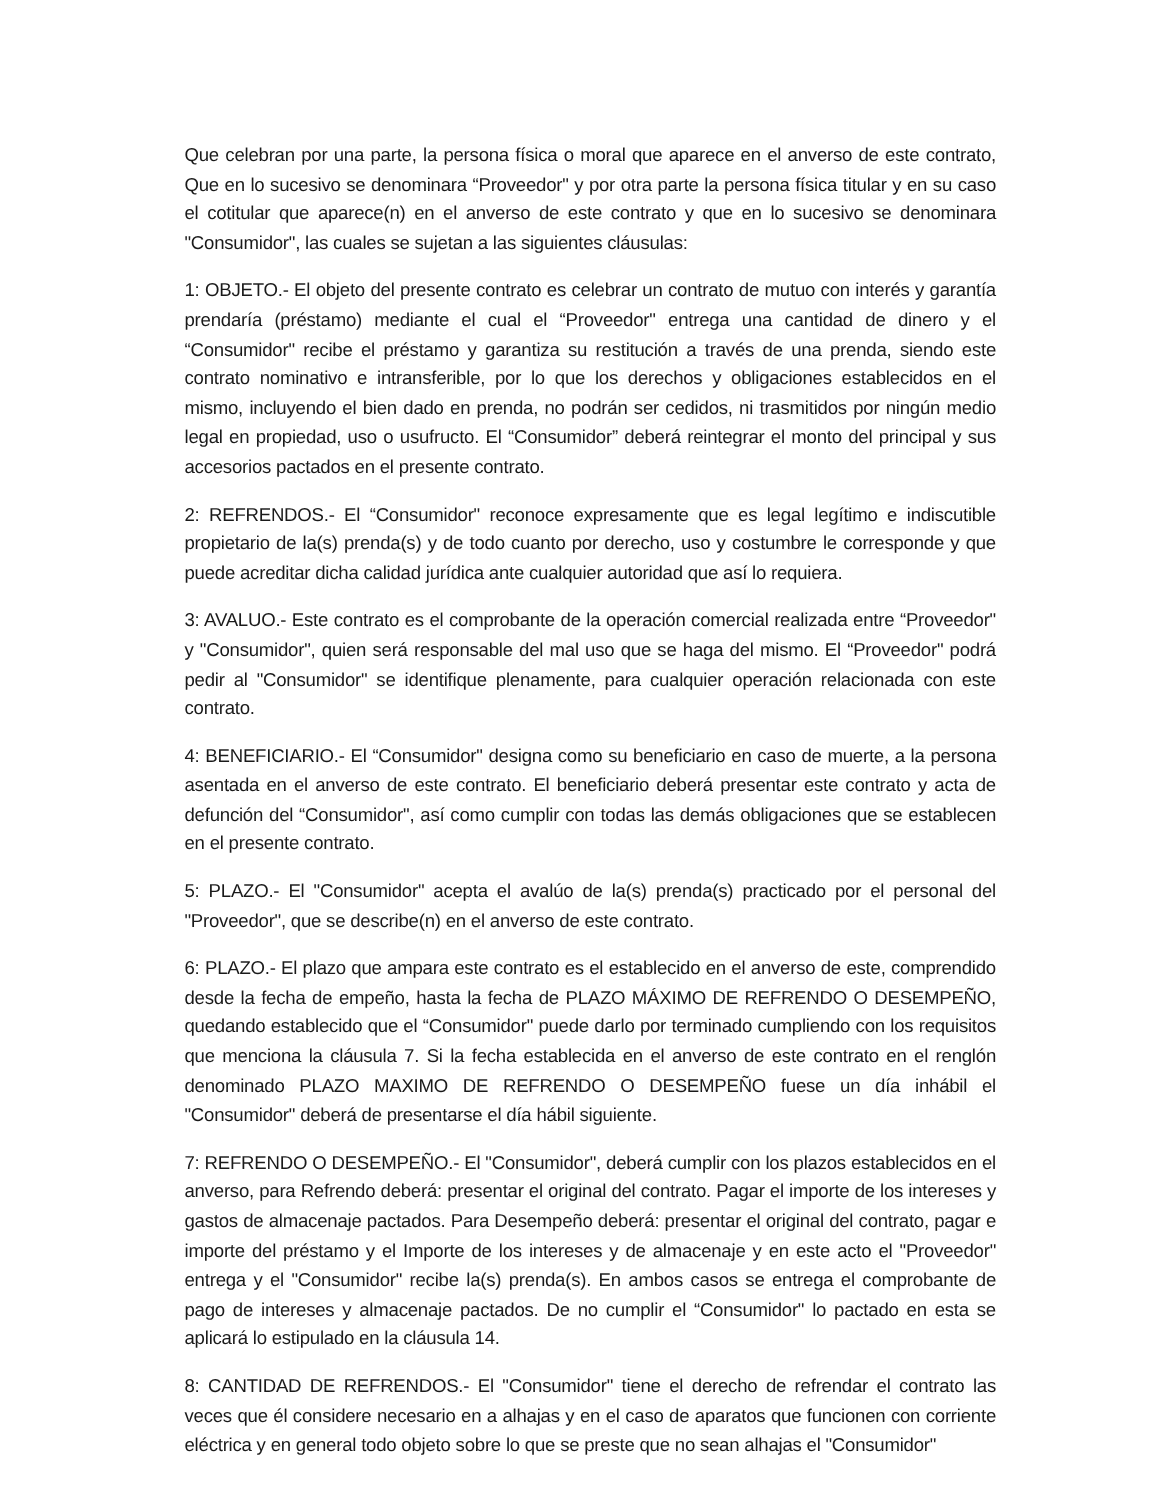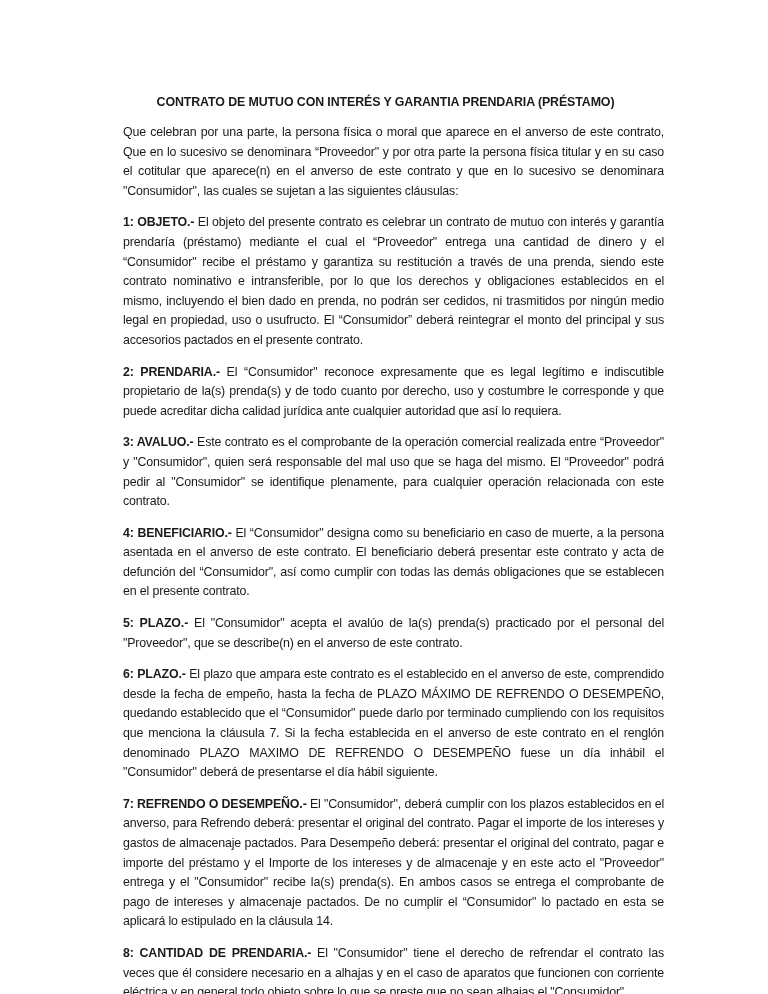--- a/index.html
+++ b/index.html
@@ -30,39 +30,38 @@
       letter-spacing: -0.1px;
     }
     .para {
       font-size: 12.4px;
       line-height: 19.6px;
       text-align: justify;
       margin: 0 0 12px 16px;
       letter-spacing: -0.15px;
     }
     .clause-head {
-      font-weight: bold;
+      font-weight: normal;
     }
   </style>
 </head>
 <body>
 
 <div class="page">
-  <div class="doc-title">CONTRATO DE MUTUO CON INTERÉS Y GARANTIA PRENDARIA (PRÉSTAMO)</div>
 
   <p class="para">Que celebran por una parte, la persona física o moral que aparece en el anverso de este contrato, Que en  lo sucesivo se denominara “Proveedor" y por otra parte la persona física titular y en su caso el cotitular que aparece(n) en el anverso de este contrato y que en lo sucesivo se denominara "Consumidor", las cuales se sujetan a las siguientes cláusulas:</p>
 
   <p class="para"><span class="clause-head">1: OBJETO.-</span><span> El objeto del presente contrato es celebrar un contrato de mutuo con interés y garantía prendaría (préstamo) mediante el cual el “Proveedor" entrega una cantidad de dinero y el “Consumidor" recibe el préstamo y garantiza su restitución a través de una prenda, siendo este contrato nominativo e intransferible, por lo que los derechos y obligaciones establecidos en el mismo, incluyendo el bien dado en prenda, no podrán ser cedidos, ni trasmitidos por ningún medio legal en propiedad, uso o usufructo. El “Consumidor” deberá reintegrar el monto del principal y sus accesorios pactados en el presente contrato.</span></p>
 
-  <p class="para"><span class="clause-head">2: PRENDARIA.-</span><span> El “Consumidor" reconoce expresamente que es legal legítimo e indiscutible propietario de la(s) prenda(s) y de todo cuanto por derecho, uso y costumbre le corresponde y que puede acreditar dicha calidad jurídica ante cualquier autoridad que así lo requiera.</span></p>
+  <p class="para"><span class="clause-head">2: REFRENDOS.-</span><span> El “Consumidor" reconoce expresamente que es legal legítimo e indiscutible propietario de la(s) prenda(s) y de todo cuanto por derecho, uso y costumbre le corresponde y que puede acreditar dicha calidad jurídica ante cualquier autoridad que así lo requiera.</span></p>
 
   <p class="para"><span class="clause-head">3: AVALUO.-</span><span> Este contrato es el comprobante de la operación comercial realizada entre “Proveedor" y "Consumidor", quien será responsable del mal uso que se haga del mismo. El “Proveedor" podrá pedir al "Consumidor" se identifique plenamente, para cualquier operación relacionada con este contrato.</span></p>
 
   <p class="para"><span class="clause-head">4: BENEFICIARIO.-</span><span>  El “Consumidor" designa como su beneficiario en caso de muerte, a la persona asentada en el anverso de este contrato. El beneficiario deberá presentar este contrato y acta de defunción del “Consumidor", así como cumplir con todas las demás obligaciones que se establecen en el presente contrato.</span></p>
 
   <p class="para"><span class="clause-head">5: PLAZO.-</span><span> El "Consumidor" acepta el avalúo de la(s) prenda(s) practicado por el personal del "Proveedor", que se describe(n) en el anverso de este contrato.</span></p>
 
   <p class="para"><span class="clause-head">6: PLAZO.-</span><span> El plazo que ampara este contrato es el establecido en el anverso de este, comprendido desde la fecha de empeño, hasta la fecha de PLAZO MÁXIMO DE REFRENDO O DESEMPEÑO, quedando establecido que el “Consumidor" puede darlo por terminado cumpliendo con los requisitos que menciona la cláusula 7. Si la fecha establecida en el anverso de este contrato en el renglón denominado PLAZO MAXIMO DE REFRENDO O DESEMPEÑO fuese un día inhábil el "Consumidor" deberá de presentarse el día hábil siguiente.</span></p>
 
   <p class="para"><span class="clause-head">7: REFRENDO O DESEMPEÑO.-</span><span> El "Consumidor", deberá cumplir con los plazos establecidos en el anverso, para Refrendo deberá: presentar el original del contrato. Pagar el importe de los intereses y gastos de almacenaje pactados. Para Desempeño deberá: presentar el original del contrato, pagar e importe del préstamo y el Importe de los intereses y  de  almacenaje  y  en  este acto el "Proveedor" entrega y el "Consumidor" recibe la(s) prenda(s). En ambos casos se entrega el comprobante de pago de intereses y almacenaje pactados. De no cumplir el “Consumidor" lo pactado en esta se aplicará lo estipulado en la cláusula 14.</span></p>
 
-  <p class="para"><span class="clause-head">8: CANTIDAD DE PRENDARIA.-</span><span> El "Consumidor" tiene el derecho de refrendar el contrato las veces que él considere necesario en a alhajas y en el caso de aparatos que funcionen con corriente eléctrica y en general todo objeto sobre lo que se preste que no sean alhajas el "Consumidor"</span></p>
+  <p class="para"><span class="clause-head">8: CANTIDAD DE REFRENDOS.-</span><span> El "Consumidor" tiene el derecho de refrendar el contrato las veces que él considere necesario en a alhajas y en el caso de aparatos que funcionen con corriente eléctrica y en general todo objeto sobre lo que se preste que no sean alhajas el "Consumidor"</span></p>
 </div>
 
 </body></html>

